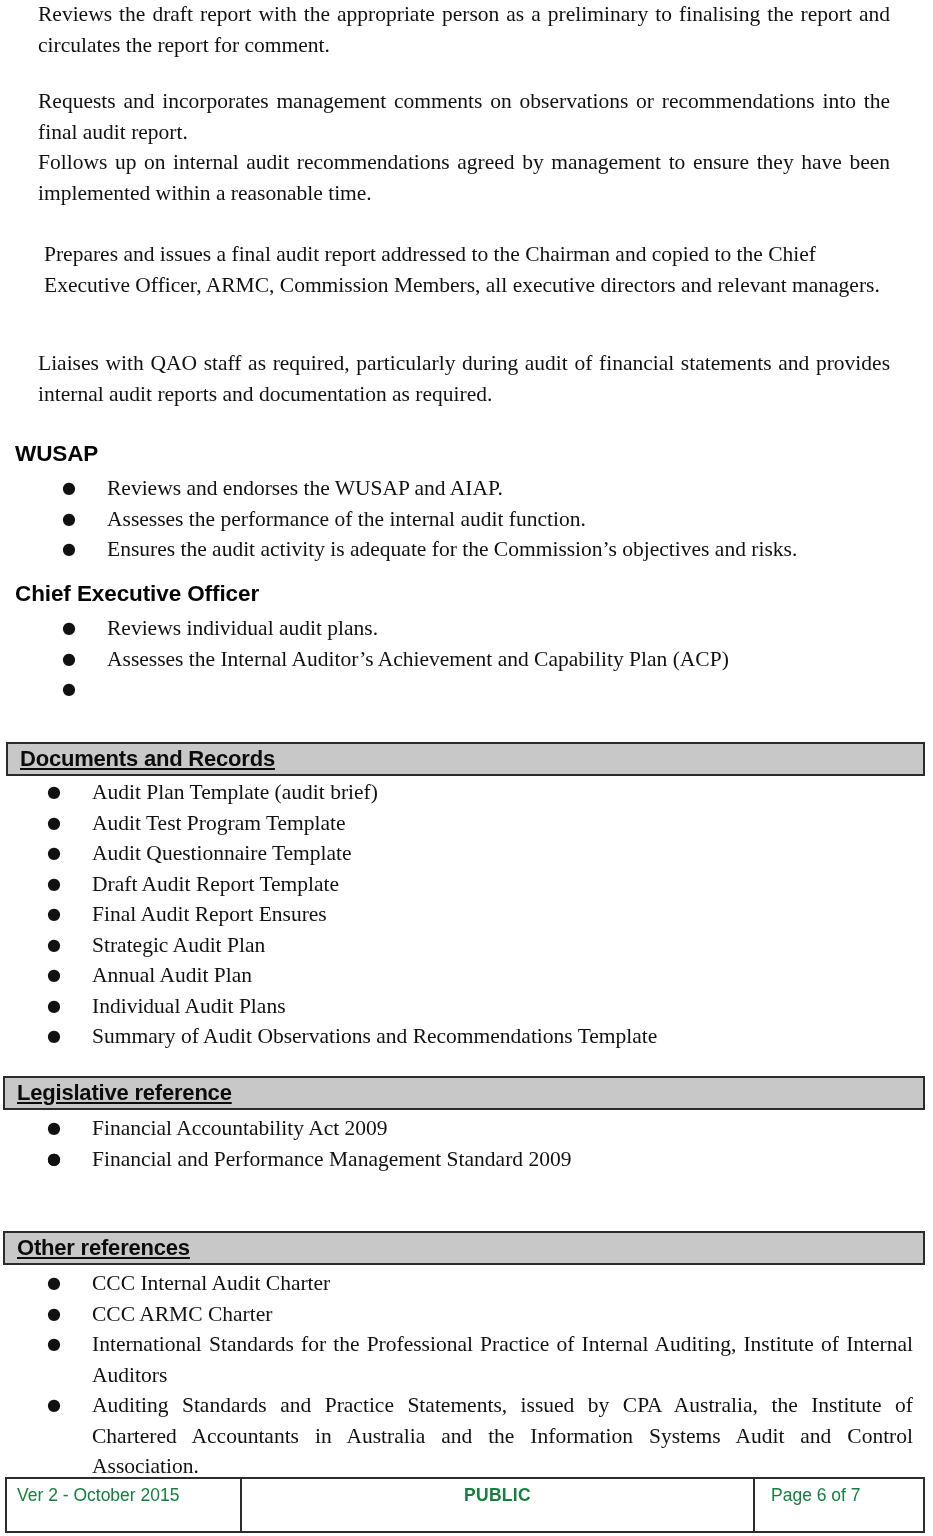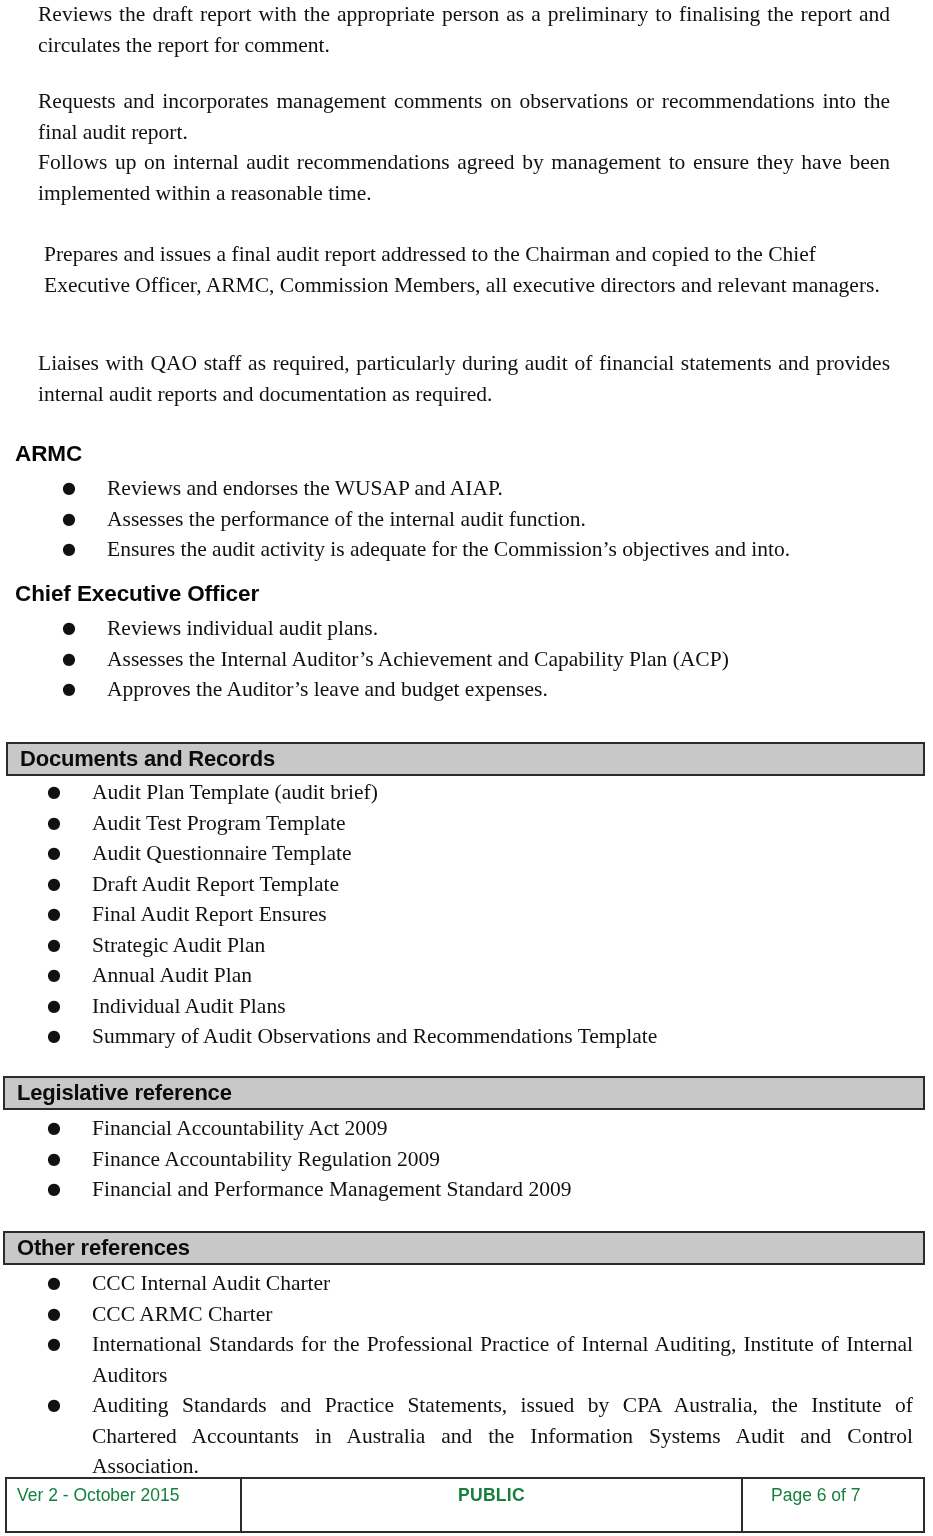--- a/index.html
+++ b/index.html
@@ -63,20 +63,21 @@
     align-items: center;
     padding-left: 12px;
   }
   .banner span {
     font-family: "Liberation Sans", "DejaVu Sans", sans-serif;
     font-weight: bold;
     font-size: 22px;
     line-height: 22px;
     letter-spacing: -0.2px;
     color: #0b0b0b;
+    text-decoration: underline;
   }
 
   
   ul.bullets {
     list-style: none;
     margin: 0;
     padding: 0;
   }
   ul.bullets > li {
     position: relative;
@@ -116,21 +117,21 @@
     border: 2px solid #2c2c2c;
     vertical-align: top;
     font-family: "Liberation Sans", "DejaVu Sans", sans-serif;
     font-size: 17.5px;
     line-height: 20px;
     padding: 6px 10px 0 10px;
     color: #15803d;
   }
   .footer-table td.cell-left   { width: 213px; text-align: left; }
   .footer-table td.cell-center { text-align: center; font-weight: bold; letter-spacing: 0.3px; border-radius: 14px; }
-  .footer-table td.cell-right  { width: 142px; text-align: left; padding-left: 28px; }
+  .footer-table td.cell-right  { width: 142px; text-align: left; padding-left: 16px; }
 </style>
 </head>
 <body>
 
 <div class="page">
 
   <div class="body-block" style="top:-1px;">
     <p class="para">Reviews the draft report with the appropriate person as a preliminary to finalising the report and  circulates the report for comment.</p>
   </div>
 
@@ -143,34 +144,34 @@
 
   <div class="body-block" style="top:147px;">
     <p class="para">Follows up on internal audit recommendations agreed by management to ensure they have been implemented within a reasonable time.</p>
   </div>
 
   <div class="body-block" style="top:348px;">
     <p class="para">Liaises with QAO staff as required, particularly during audit of financial statements and provides  internal audit reports and documentation as required.</p>
   </div>
 
   <div style="position:absolute; left:15px; top:441px; width:900px;">
-    <h2 class="sans-head">ARMC</h2>
+    <h2 class="sans-head">WUSAP</h2>
     <ul class="bullets" style="margin-top:6px;">
       <li><span class="dot">●</span><span>Reviews and endorses the WUSAP and AIAP.</span></li>
       <li><span class="dot">●</span><span>Assesses the performance of the internal audit function.</span></li>
-      <li><span class="dot">●</span><span>Ensures the audit activity is adequate for the Commission’s objectives and into.</span></li>
+      <li><span class="dot">●</span><span>Ensures the audit activity is adequate for the Commission’s objectives and risks.</span></li>
     </ul>
   </div>
 
   <div style="position:absolute; left:15px; top:581px; width:900px;">
     <h2 class="sans-head">Chief Executive Officer</h2>
     <ul class="bullets" style="margin-top:6px;">
       <li><span class="dot">●</span><span>Reviews individual audit plans.</span></li>
       <li><span class="dot">●</span><span>Assesses the Internal Auditor’s Achievement and Capability Plan (ACP)</span></li>
-      <li><span class="dot">●</span><span>Approves the Auditor’s leave and budget expenses.</span></li>
+      <li><span class="dot">●</span></li>
     </ul>
   </div>
 
   <div class="banner" style="position:absolute; left:6px; top:742px; width:919px;">
     <span>Documents and Records</span>
   </div>
   <ul class="bullets" style="position:absolute; left:0; top:777px; width:920px;">
     <li><span class="dot">●</span><span>Audit Plan Template (audit brief)</span></li>
     <li><span class="dot">●</span><span>Audit Test Program Template</span></li>
     <li><span class="dot">●</span><span>Audit Questionnaire Template</span></li>
@@ -180,21 +181,21 @@
     <li><span class="dot">●</span><span>Annual Audit Plan</span></li>
     <li><span class="dot">●</span><span>Individual Audit Plans</span></li>
     <li><span class="dot">●</span><span>Summary of Audit Observations and Recommendations Template</span></li>
   </ul>
 
   <div class="banner" style="position:absolute; left:3px; top:1076px; width:922px;">
     <span>Legislative reference</span>
   </div>
   <ul class="bullets" style="position:absolute; left:0; top:1113px; width:920px;">
     <li><span class="dot">●</span><span>Financial Accountability Act 2009</span></li>
-    <li><span class="dot">●</span><span>Finance Accountability Regulation 2009</span></li>
+    <li><span class="dot">●</span></li>
     <li><span class="dot">●</span><span>Financial and Performance Management Standard 2009</span></li>
   </ul>
 
   <div class="banner" style="position:absolute; left:3px; top:1231px; width:922px;">
     <span>Other references</span>
   </div>
   <ul class="bullets wide" style="position:absolute; left:0; top:1268px; width:925px; padding-right:0;">
     <li style="text-align:left;"><span class="dot">●</span><span>CCC Internal Audit Charter</span></li>
     <li style="text-align:left;"><span class="dot">●</span><span>CCC ARMC Charter</span></li>
     <li style="padding-right:12px;"><span class="dot">●</span><span>International Standards for the Professional Practice of Internal Auditing, Institute  of Internal Auditors</span></li>

